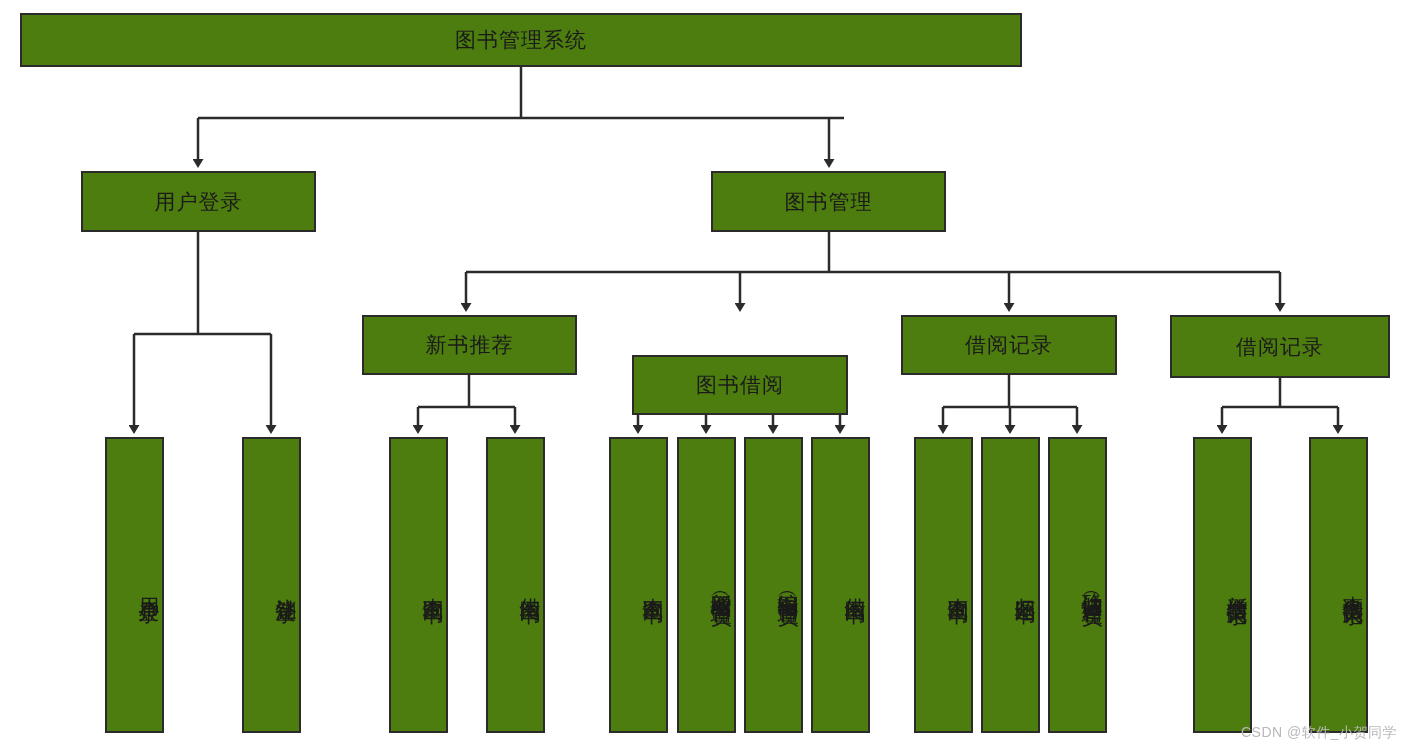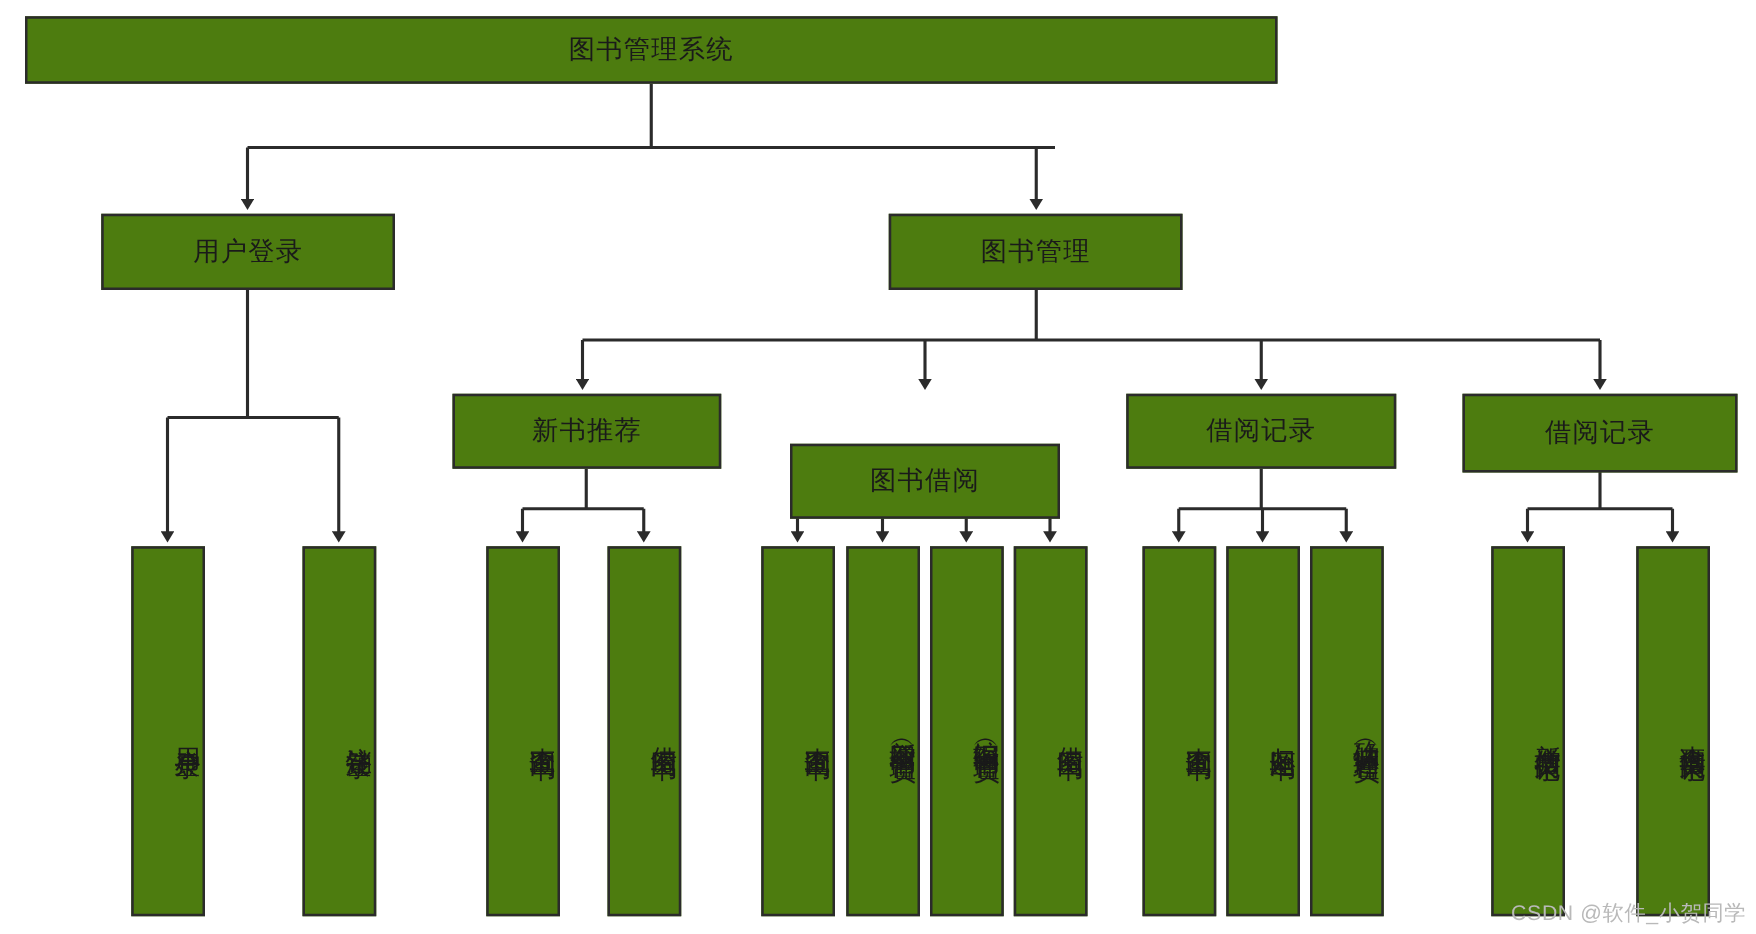--- a/index.html
+++ b/index.html
@@ -54,21 +54,21 @@
   }
   .node.v .vtext {
     writing-mode: vertical-rl;
     text-orientation: upright;
     white-space: nowrap;
   }
   #watermark {
     position: absolute;
     right: 8px;
     bottom: 5px;
-    font-size: 17px;
+    font-size: 14px;
     color: #b9b9b9;
     letter-spacing: 0.5px;
     z-index: 5;
     white-space: nowrap;
   }
 </style>
 </head>
 <body>
 
 <div id="canvas">

